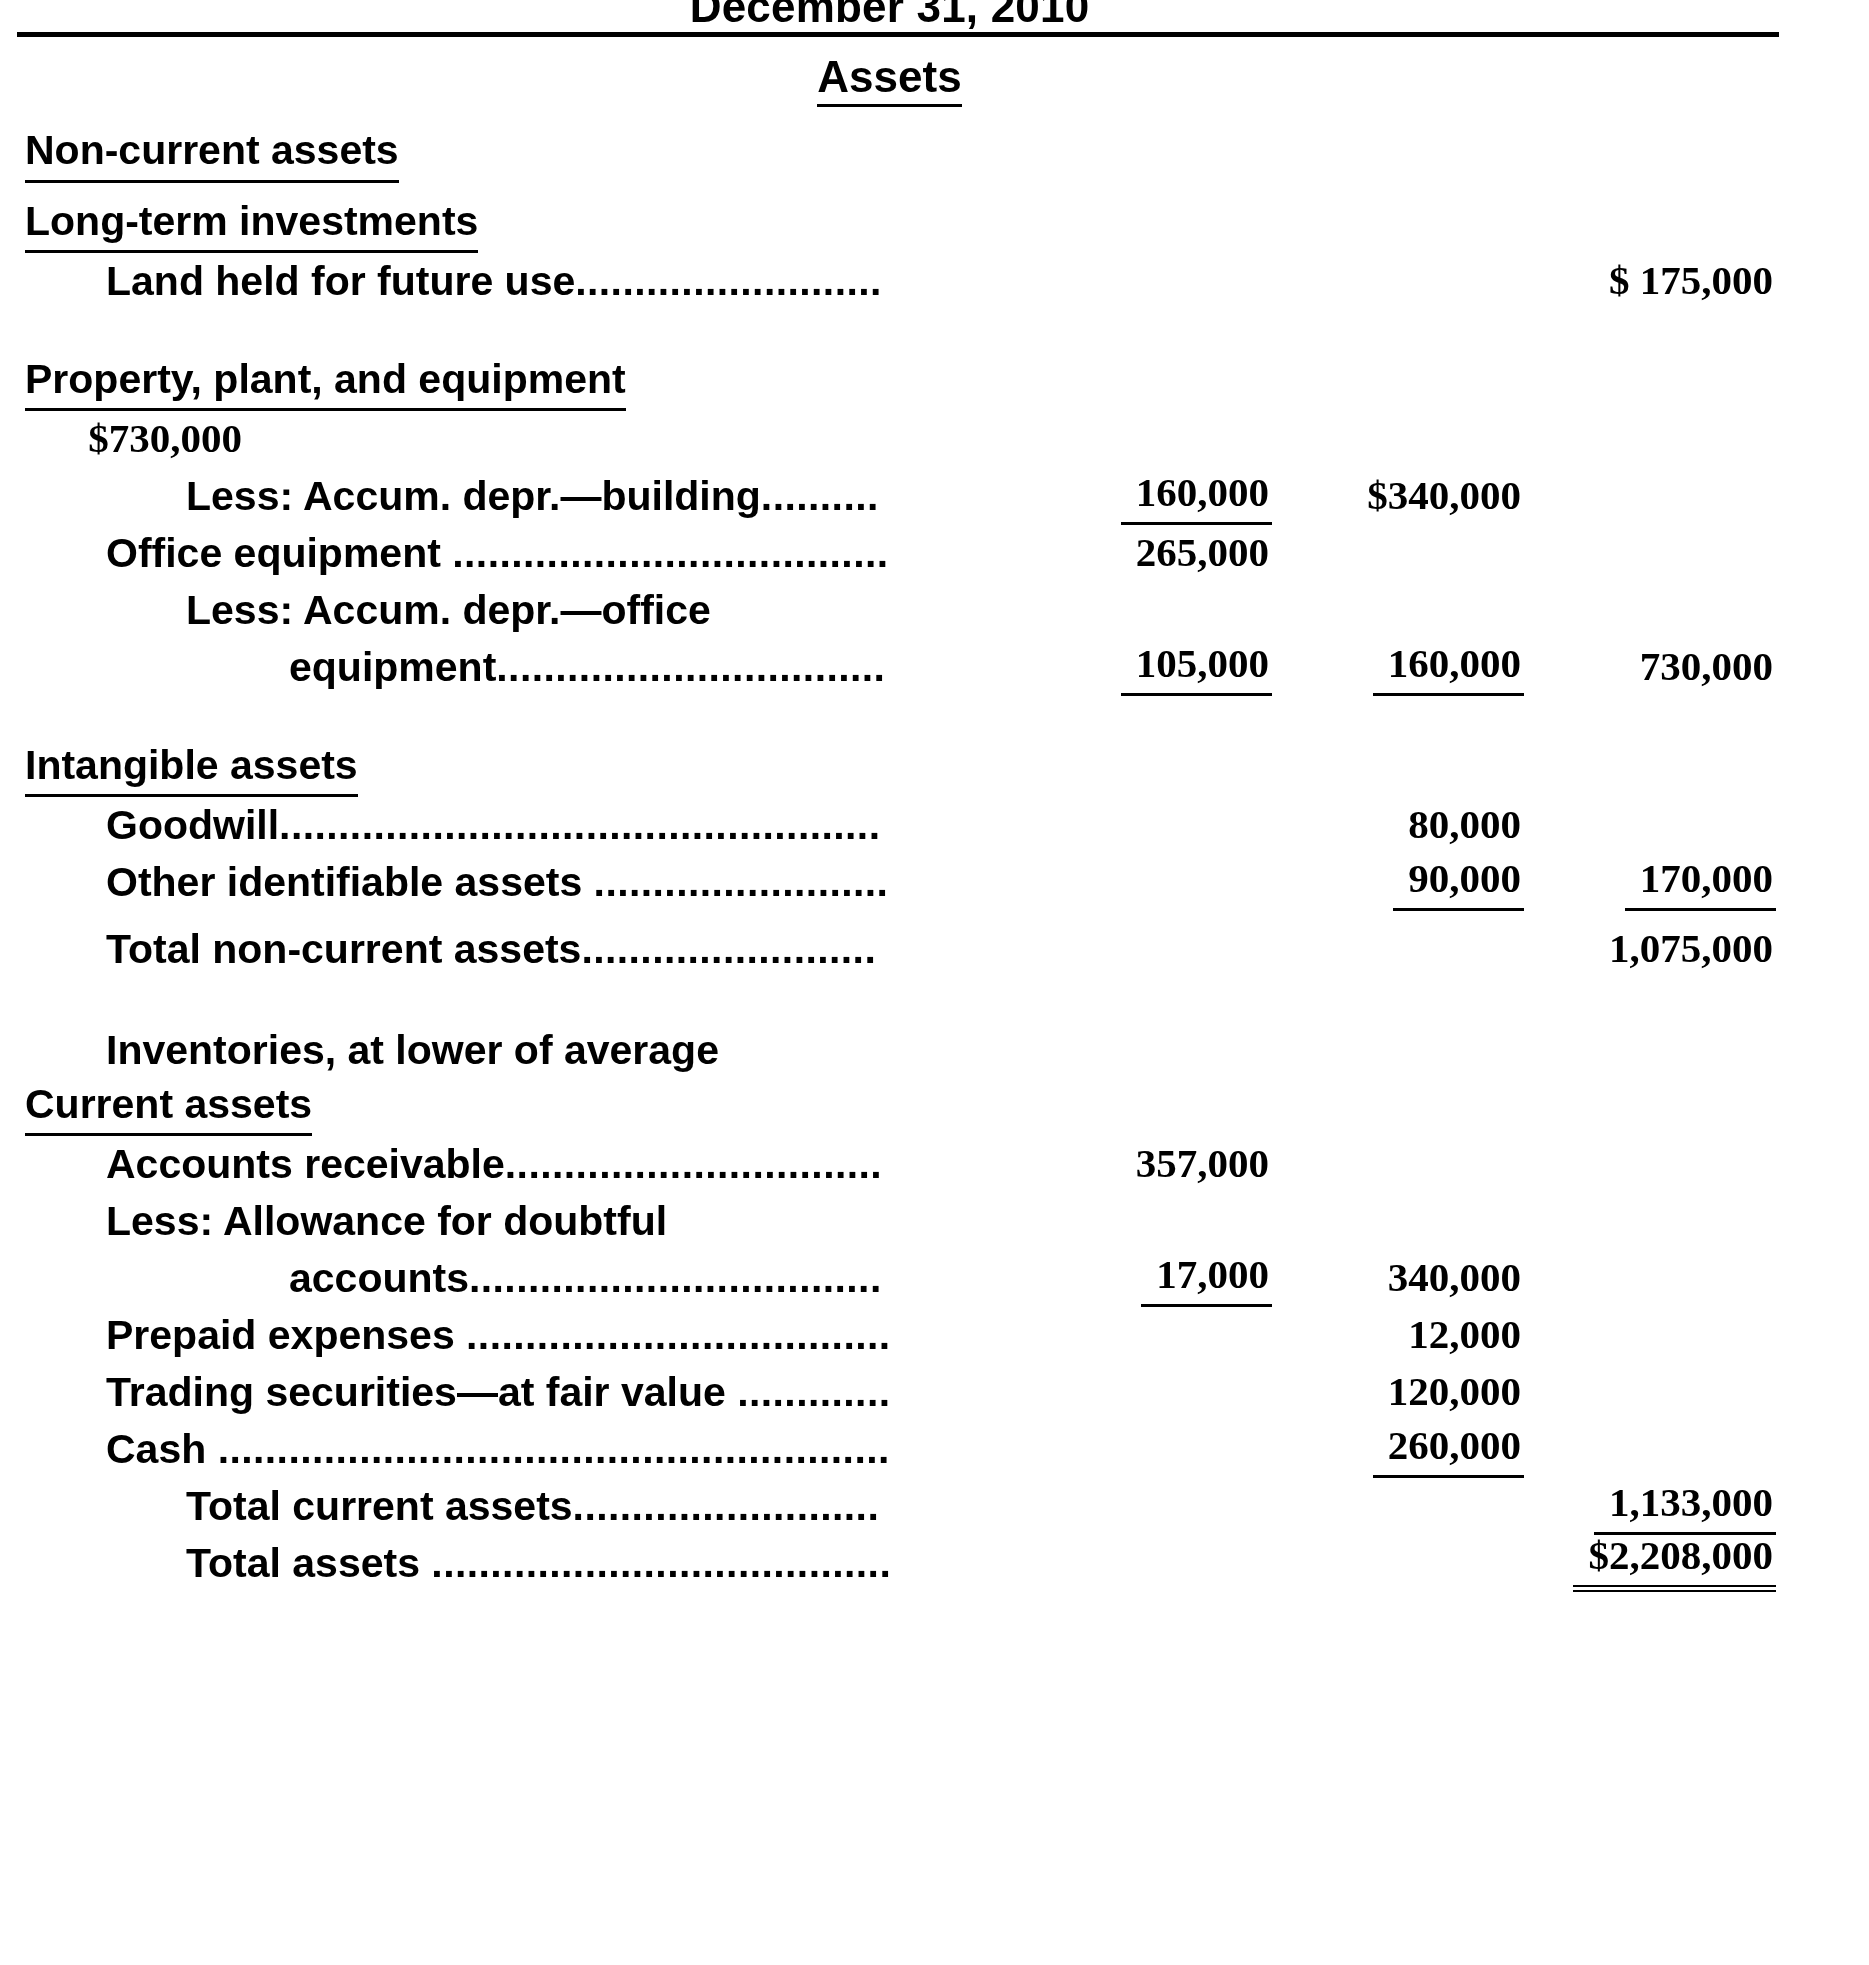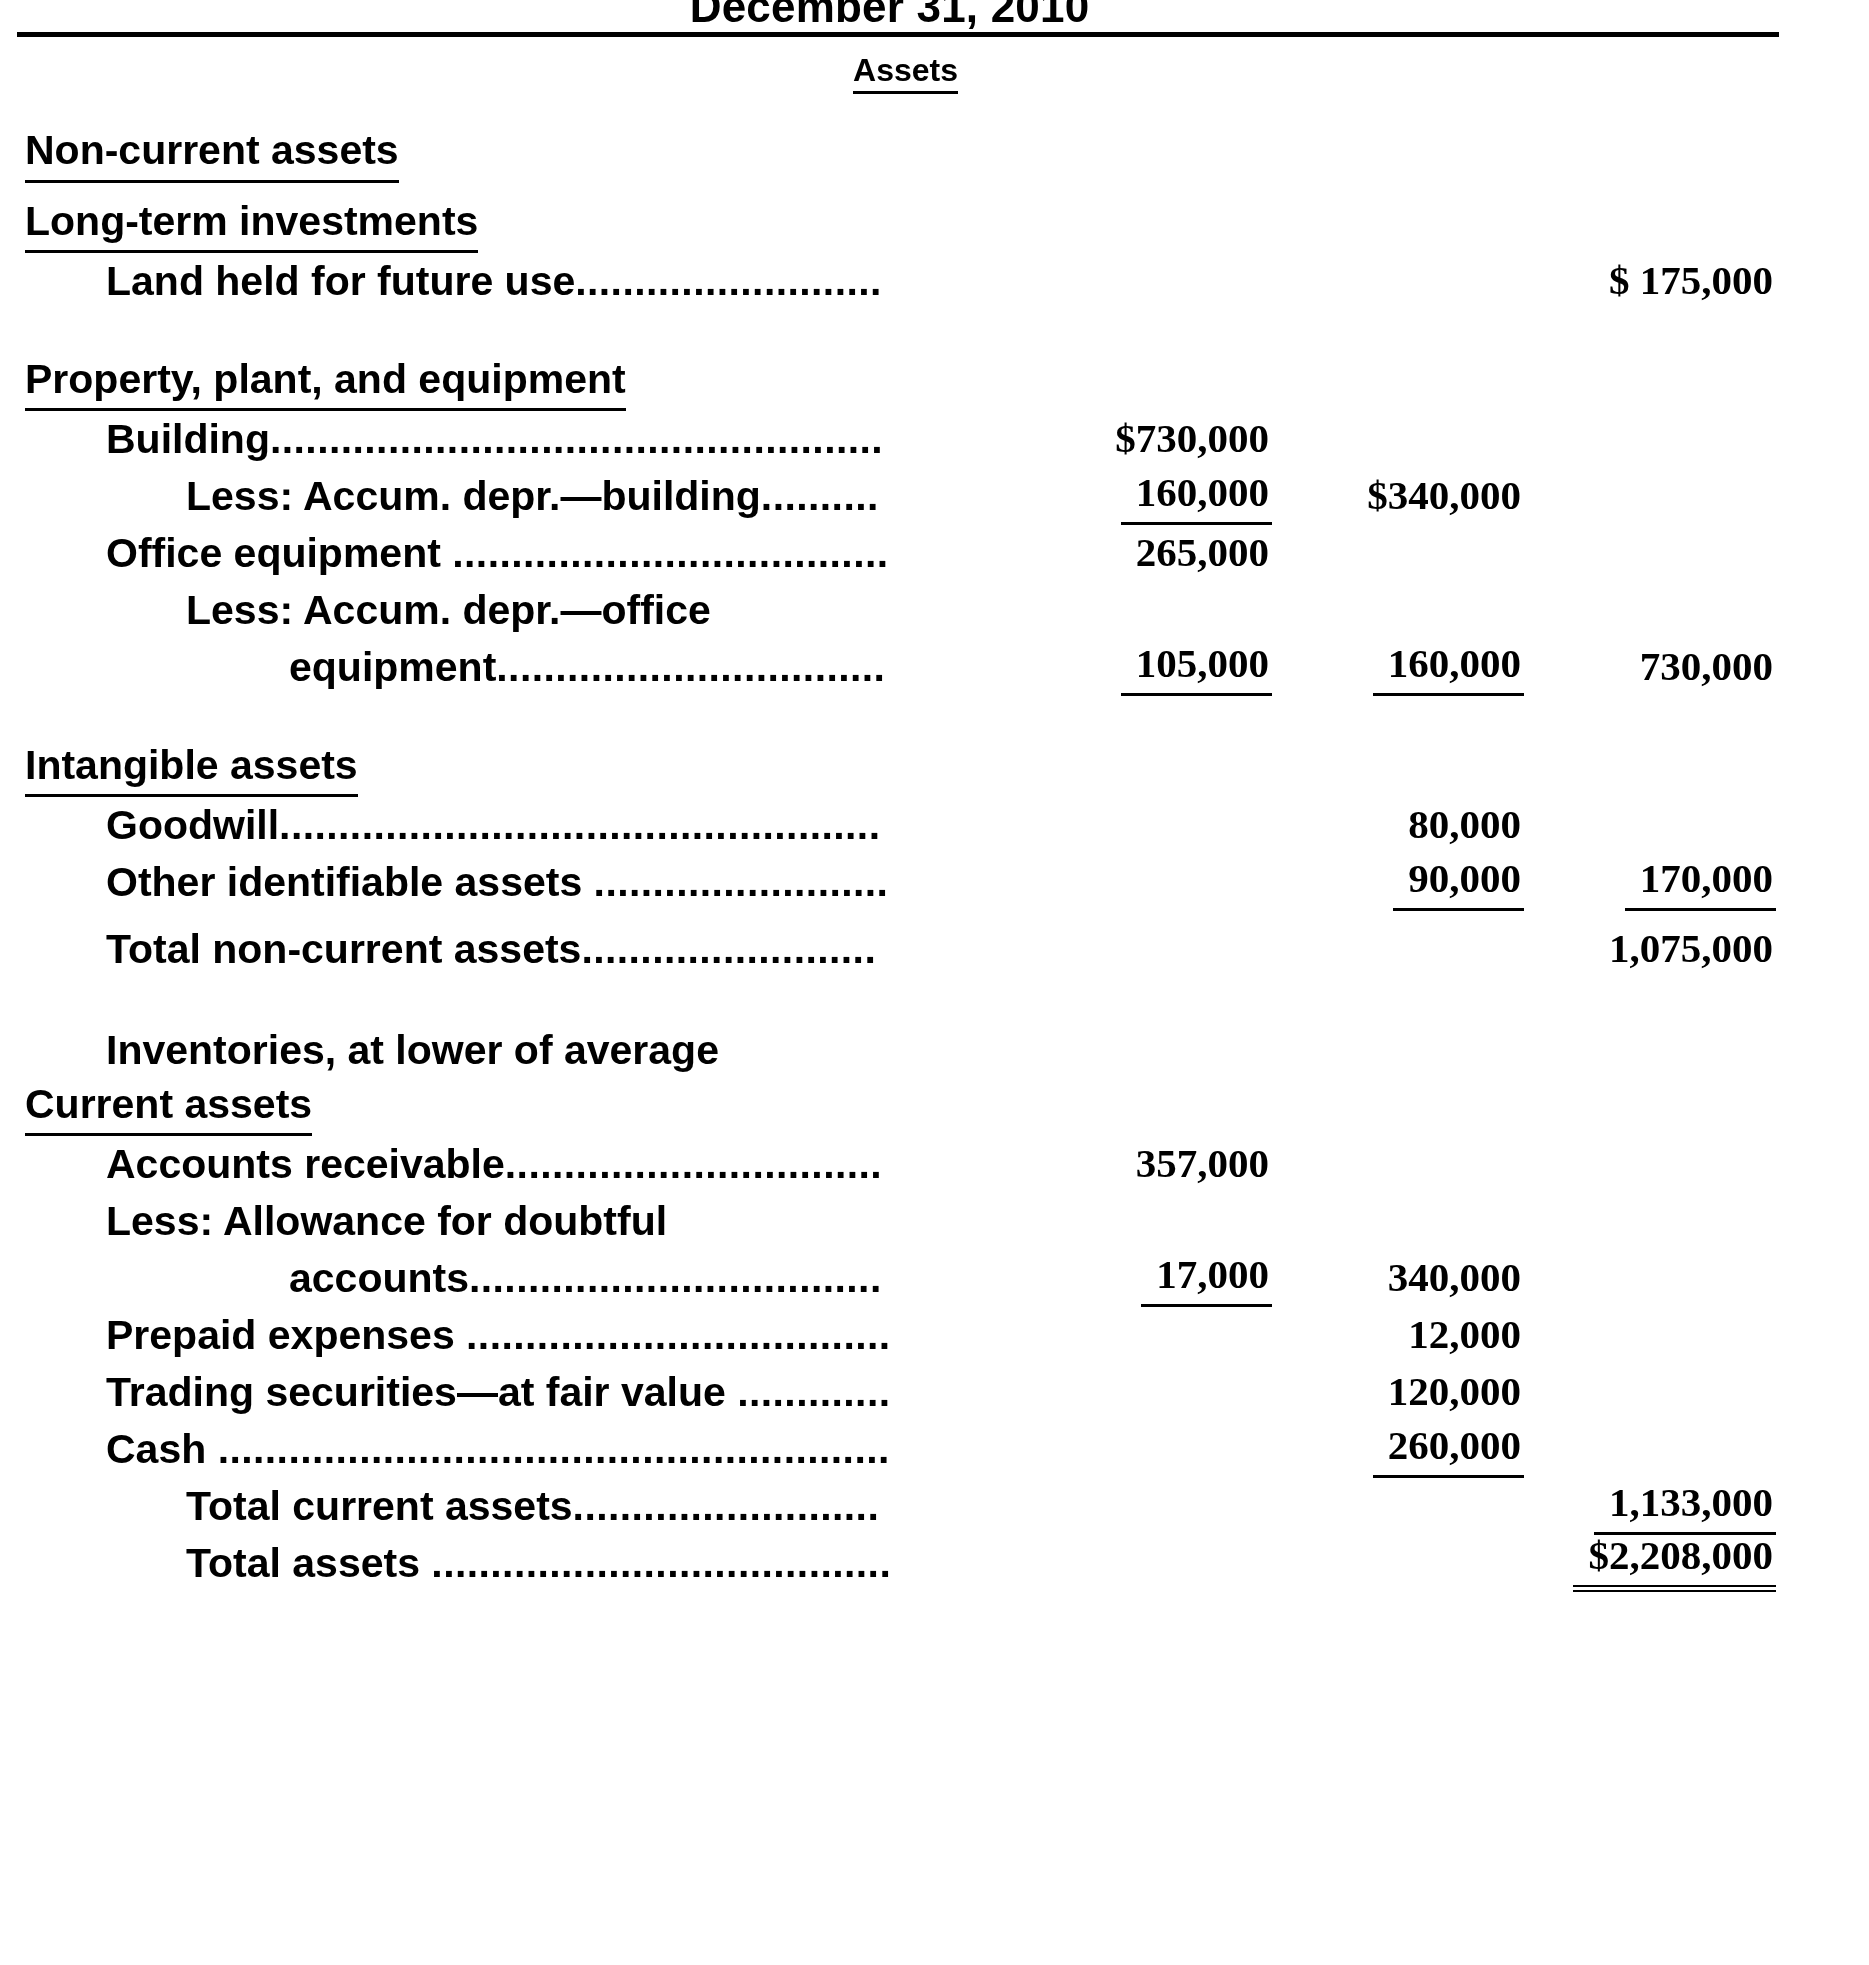--- a/index.html
+++ b/index.html
@@ -43,24 +43,24 @@
     top: 32px;
     left: 17px;
     width: 1762px;
     height: 5px;
     background: #000;
   }
 
   .assets-title {
     position: absolute;
     top: 52px;
-    left: 16px;
+    left: 0;
     width: 1779px;
     text-align: center;
-    font-size: 32px;
+    font-size: 44px;
     font-weight: bold;
   }
   .assets-title span {
     border-bottom: 3.4px solid #000;
     padding-bottom: 2.5px;
   }
 
   
   .body {
     position: absolute;
@@ -175,21 +175,20 @@
         <div class="amt c3"><span class="val">$  175,000</span></div>
       </div>
       <div class="row spacer" style="height: 44px; line-height: 44px;"></div>
       <div class="row header-row">
         <div class="label ind0"><span class="hdr">Property, plant, and equipment</span></div>
         <div class="amt c1"></div>
         <div class="amt c2"></div>
         <div class="amt c3"></div>
       </div>
       <div class="row">
-        <div class="label ind1"><span class="txt">Building</span><span class="leader">....................................................</span></div>
         <div class="amt c1"><span class="val">$730,000</span></div>
         <div class="amt c2"></div>
         <div class="amt c3"></div>
       </div>
       <div class="row">
         <div class="label ind2"><span class="txt">Less:  Accum. depr.—building</span><span class="leader">..........</span></div>
         <div class="amt c1 ruled"><span class="val">160,000</span></div>
         <div class="amt c2"><span class="val">$340,000</span></div>
         <div class="amt c3"></div>
       </div>

